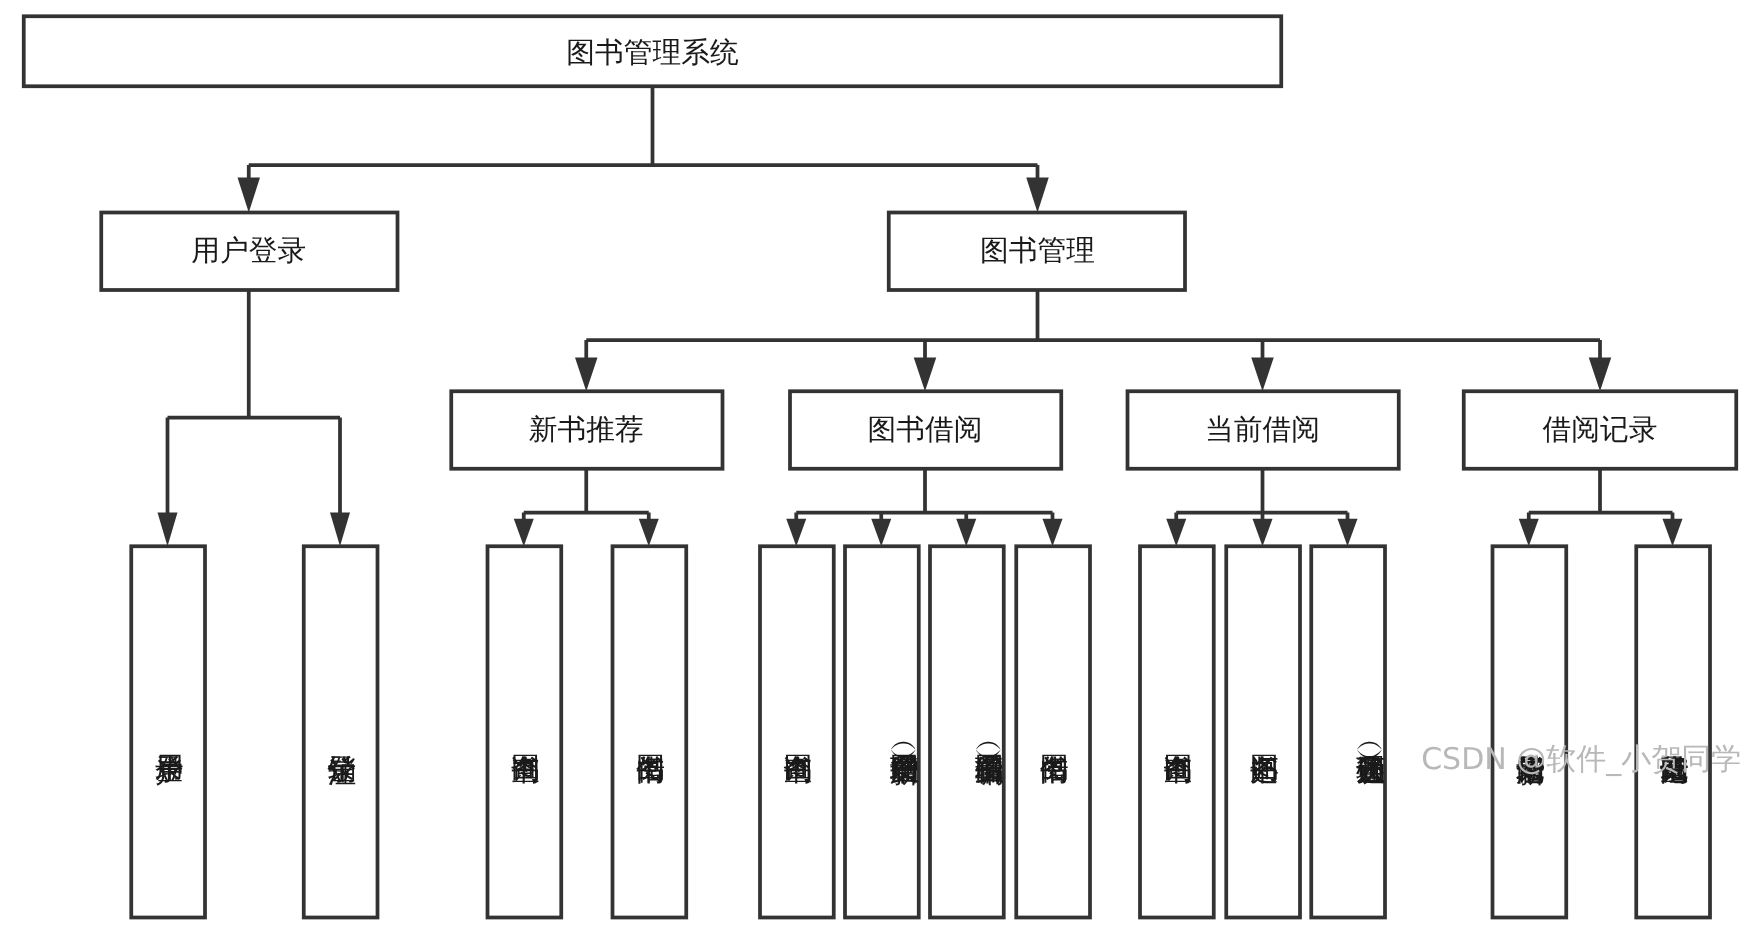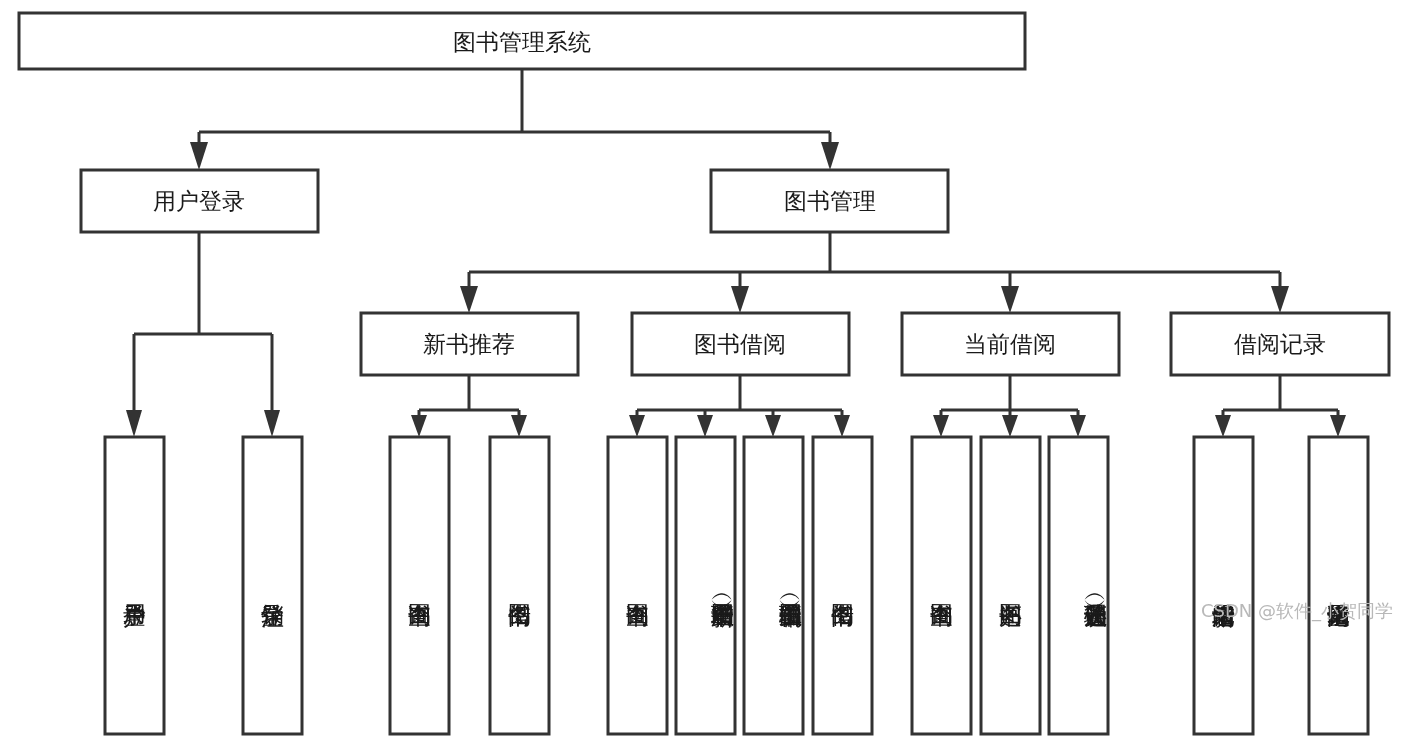--- a/index.html
+++ b/index.html
@@ -61,21 +61,21 @@
     text-orientation: upright;
     display: flex;
     align-items: center;
     justify-content: center;
     pointer-events: none;
     letter-spacing: 0px;
   }
   .watermark {
     position: absolute;
     font-family: "DejaVu Sans", "Liberation Sans", sans-serif;
-    font-size: 18px;
+    font-size: 24px;
     color: #b8b8b8;
     white-space: nowrap;
     user-select: none;
   }
 </style>
 </head>
 <body>
 
 <div id="diagram-root">
 

